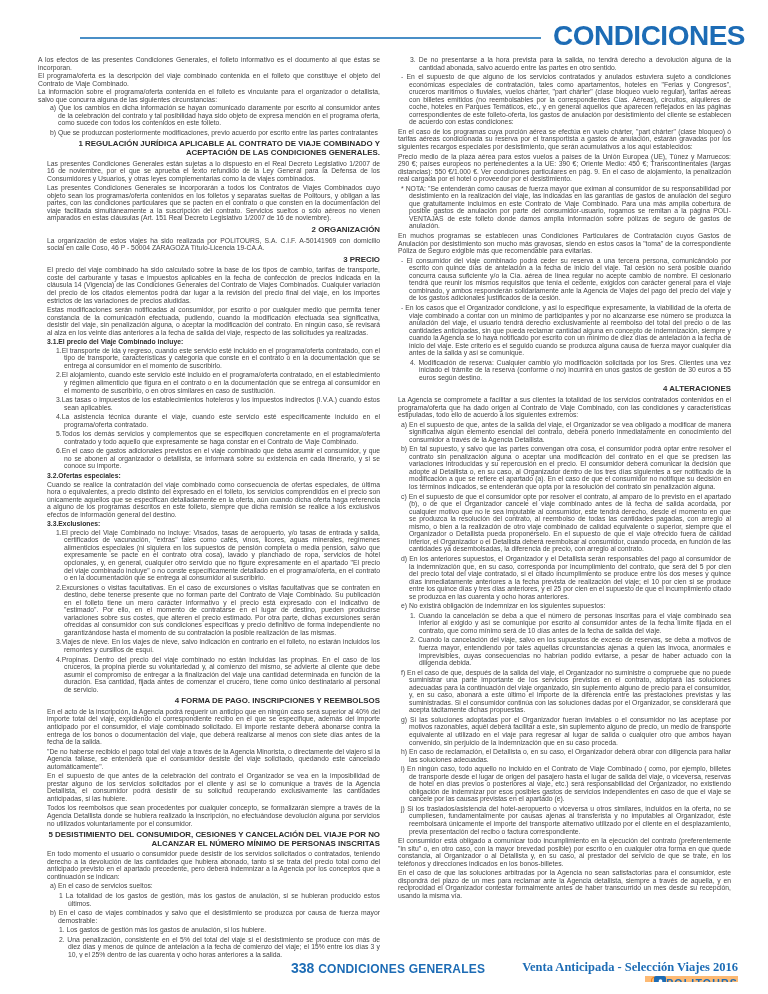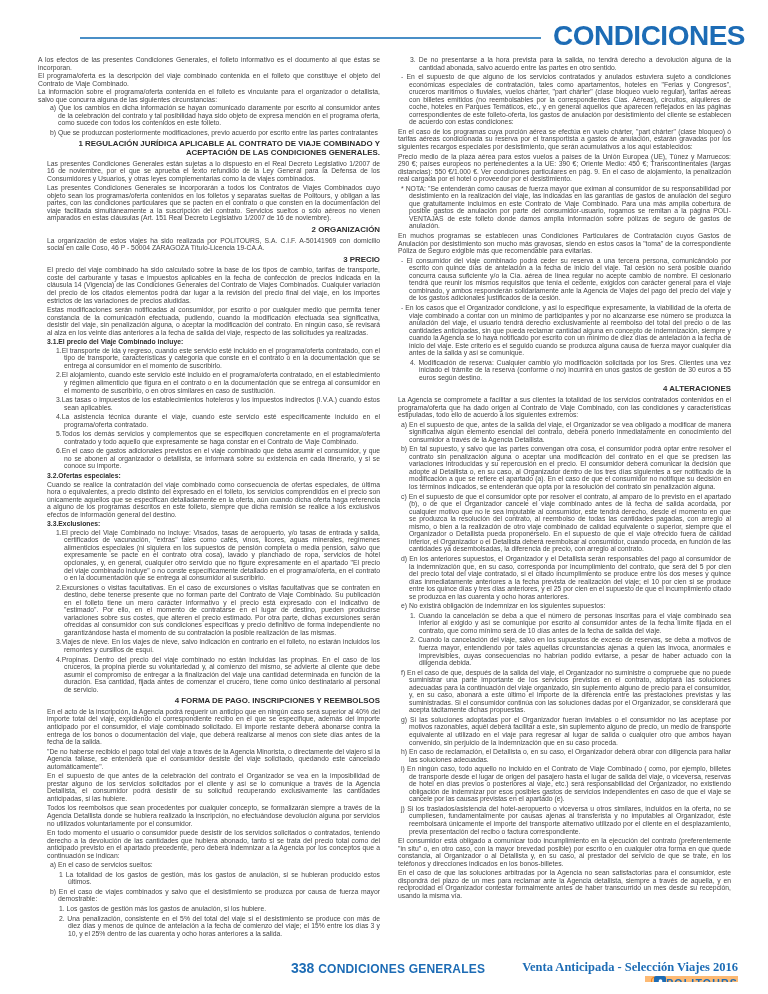--- a/index.html
+++ b/index.html
@@ -75,20 +75,21 @@
         <div class="b b-h3">3.3.Exclusiones:</div>
         <div class="b b-li2">1.El precio del Viaje Combinado no incluye: Visados, tasas de aeropuerto, y/o tasas de entrada y salida, certificados de vacunación, "extras" tales como cafés, vinos, licores, aguas minerales, regímenes alimenticios especiales (ni siquiera en los supuestos de pensión completa o media pensión, salvo que expresamente se pacte en el contrato otra cosa), lavado y planchado de ropa, servicios de hotel opcionales, y, en general, cualquier otro servicio que no figure expresamente en el apartado "El precio del viaje combinado incluye" o no conste específicamente detallado en el programa/oferta, en el contrato o en la documentación que se entrega al consumidor al suscribirlo.</div>
         <div class="b b-li2">2.Excursiones o visitas facultativas. En el caso de excursiones o visitas facultativas que se contraten en destino, debe tenerse presente que no forman parte del Contrato de Viaje Combinado. Su publicación en el folleto tiene un mero carácter informativo y el precio está expresado con el indicativo de "estimado". Por ello, en el momento de contratarse en el lugar de destino, pueden producirse variaciones sobre sus costes, que alteren el precio estimado. Por otra parte, dichas excursiones serán ofrecidas al consumidor con sus condiciones específicas y precio definitivo de forma independiente no garantizándose hasta el momento de su contratación la posible realización de las mismas.</div>
         <div class="b b-li2">3.Viajes de nieve. En los viajes de nieve, salvo indicación en contrario en el folleto, no estarán incluidos los remontes y cursillos de esquí.</div>
         <div class="b b-li2">4.Propinas. Dentro del precio del viaje combinado no están incluidas las propinas. En el caso de los cruceros, la propina pierde su voluntariedad y, al comienzo del mismo, se advierte al cliente que debe asumir el compromiso de entregar a la finalización del viaje una cantidad determinada en función de la duración. Esa cantidad, fijada antes de comenzar el crucero, tiene como único destinatario al personal de servicio.</div>
         <div class="b b-h2">4 FORMA DE PAGO. INSCRIPCIONES Y REEMBOLSOS</div>
         <div class="b b-p">En el acto de la inscripción, la Agencia podrá requerir un anticipo que en ningún caso será superior al 40% del importe total del viaje, expidiendo el correspondiente recibo en el que se especifique, además del importe anticipado por el consumidor, el viaje combinado solicitado. El importe restante deberá abonarse contra la entrega de los bonos o documentación del viaje, que deberá realizarse al menos con siete días antes de la fecha de la salida.</div>
         <div class="b b-p">"De no haberse recibido el pago total del viaje a través de la Agencia Minorista, o directamente del viajero si la Agencia fallase, se entenderá que el consumidor desiste del viaje solicitado, quedando este cancelado automáticamente".</div>
         <div class="b b-p">En el supuesto de que antes de la celebración del contrato el Organizador se vea en la imposibilidad de prestar alguno de los servicios solicitados por el cliente y así se lo comunique a través de la Agencia Detallista, el consumidor podrá desistir de su solicitud recuperando exclusivamente las cantidades anticipadas, si las hubiere.</div>
         <div class="b b-p">Todos los reembolsos que sean procedentes por cualquier concepto, se formalizarán siempre a través de la Agencia Detallista donde se hubiera realizado la inscripción, no efectuándose devolución alguna por servicios no utilizados voluntariamente por el consumidor.</div>
+        <div class="b b-h2">5 DESISTIMIENTO DEL CONSUMIDOR, CESIONES Y CANCELACIÓN DEL VIAJE POR NO ALCANZAR EL NÚMERO MÍNIMO DE PERSONAS INSCRITAS</div>
         <div class="b b-p">En todo momento el usuario o consumidor puede desistir de los servicios solicitados o contratados, teniendo derecho a la devolución de las cantidades que hubiera abonado, tanto si se trata del precio total como del anticipado previsto en el apartado precedente, pero deberá indemnizar a la Agencia por los conceptos que a continuación se indican:</div>
         <div class="b b-li1">a) En el caso de servicios sueltos:</div>
         <div class="b b-li3">1 La totalidad de los gastos de gestión, más los gastos de anulación, si se hubieran producido estos últimos.</div>
         <div class="b b-li1">b) En el caso de viajes combinados y salvo que el desistimiento se produzca por causa de fuerza mayor demostrable:</div>
         <div class="b b-li3">1. Los gastos de gestión más los gastos de anulación, si los hubiere.</div>
         <div class="b b-li3">2. Una penalización, consistente en el 5% del total del viaje si el desistimiento se produce con más de diez días y menos de quince de antelación a la fecha de comienzo del viaje; el 15% entre los días 3 y 10, y el 25% dentro de las cuarenta y ocho horas anteriores a la salida.</div>
       </div>
     <div class="col">
         <div class="b b-li3">3. De no presentarse a la hora prevista para la salida, no tendrá derecho a devolución alguna de la cantidad abonada, salvo acuerdo entre las partes en otro sentido.</div>
         <div class="b b-li1">- En el supuesto de que alguno de los servicios contratados y anulados estuviera sujeto a condiciones económicas especiales de contratación, tales como apartamentos, hoteles en "Ferias y Congresos", cruceros marítimos o fluviales, vuelos chárter, "part chárter" (clase bloqueo vuelo regular), tarifas aéreas con billetes emitidos (no reembolsables por la correspondientes Cías. Aéreas), circuitos, alquileres de coche, hoteles en Parques Temáticos, etc., y en general aquellos que aparecen reflejados en las páginas correspondientes de este folleto-oferta, los gastos de anulación por desistimiento del cliente se establecen de acuerdo con estas condiciones:</div>

